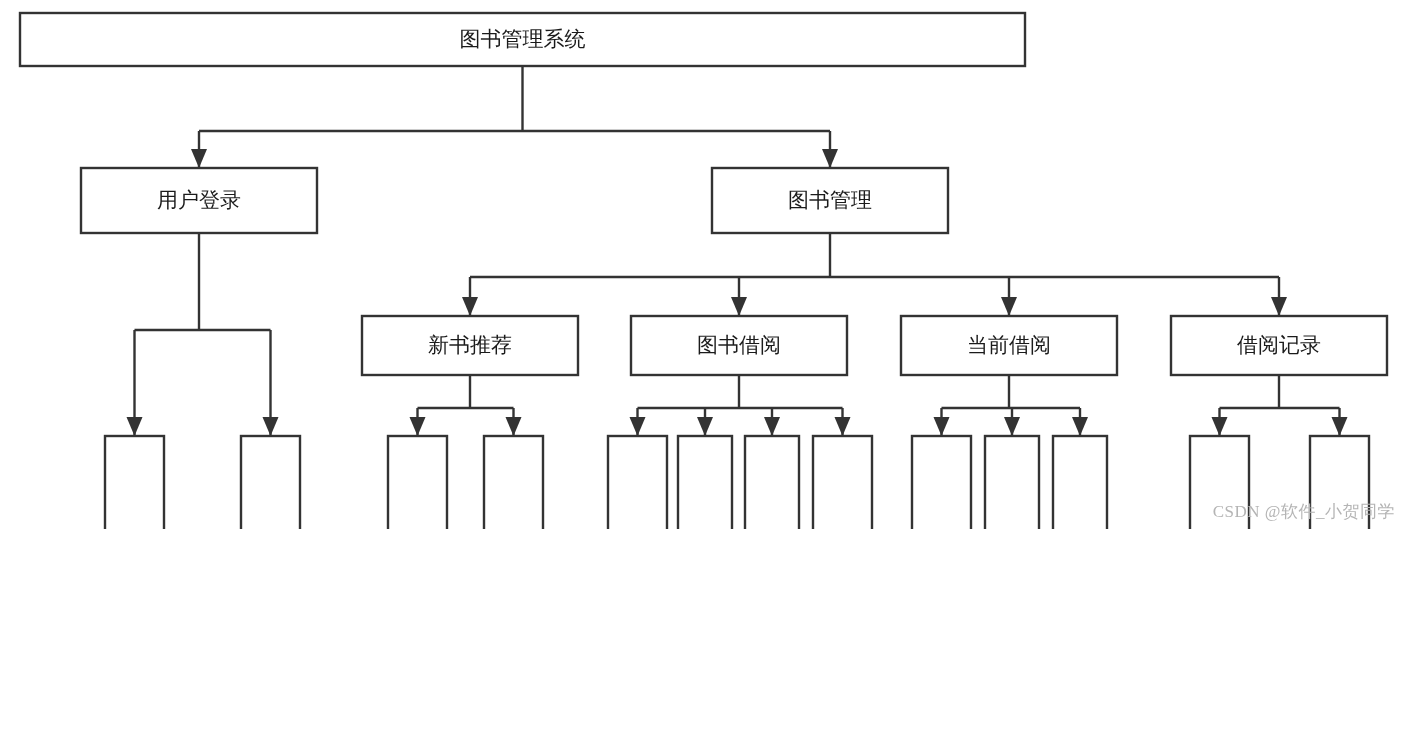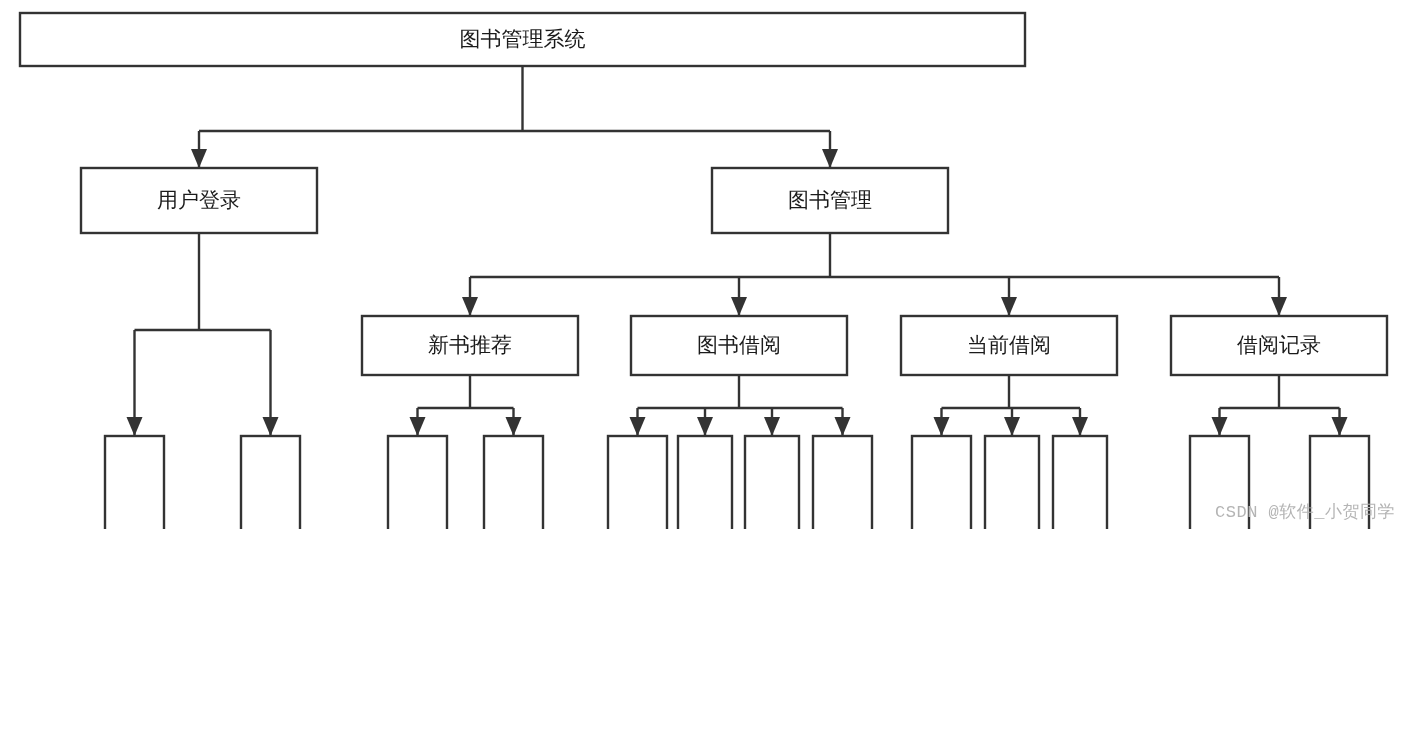--- a/index.html
+++ b/index.html
@@ -60,21 +60,21 @@
     white-space: nowrap;
     display: flex;
     align-items: center;
     justify-content: center;
     pointer-events: none;
   }
   #watermark {
     position: absolute;
     right: 10px;
     bottom: 6px;
-    font-family: Liberation Mono, monospace;
+    font-family: Liberation Serif, serif;
     font-size: 17px;
     color: #b4b4b4;
     letter-spacing: 0.5px;
     white-space: nowrap;
   }
 </style>
 </head>
 <body>
 
 <div id="diagram-root">

